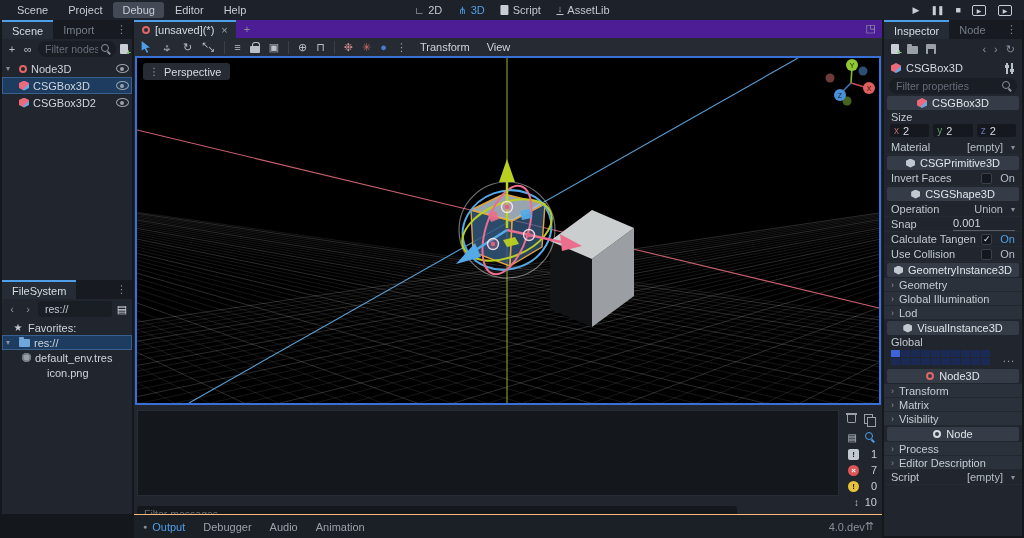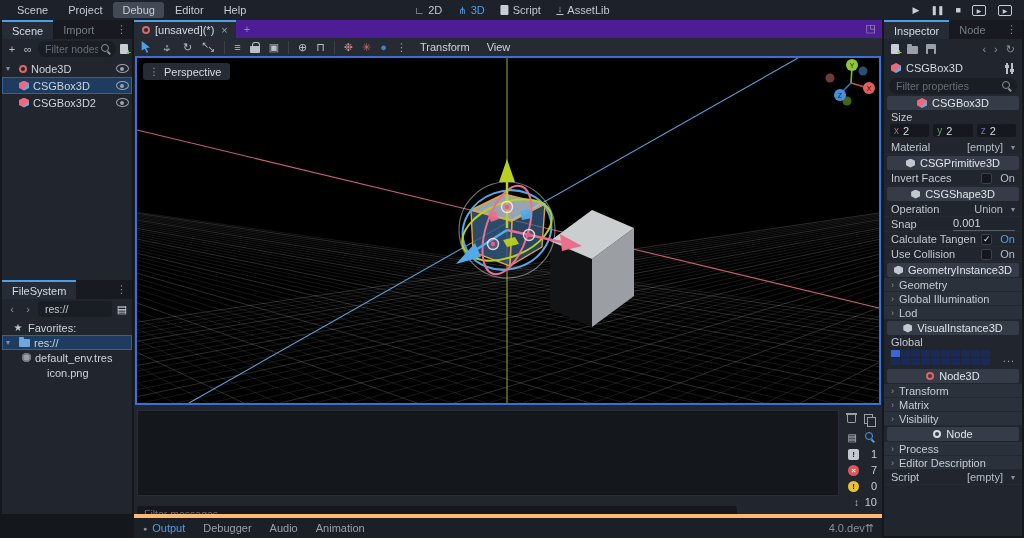--- a/index.html
+++ b/index.html
@@ -113,21 +113,21 @@
   .ct-row { display:flex; align-items:center; justify-content:flex-end; gap:5px; height:16px; padding-right:3px; }
   .ct-num { min-width:13px; text-align:right; color:#c8ced6; }
   .ct-ic { width:11px; height:11px; border-radius:50%; display:flex; align-items:center; justify-content:center; font-size:8px; font-weight:bold; flex:none; }
   .ct-msg { background:#c3c9d1; color:#1b2026; border-radius:2px; }
   .ct-err { background:var(--c-error,#e05555); color:#fff; }
   .ct-warn { background:var(--c-warning,#e8c33a); color:#222; }
   .ct-lines { color:#b9c0c8; font-size:10px; }
   .collapse-ic { color:#b9c0c8; font-size:10px; }
 
   
-  .bottom-bar { left:134px; top:514px; width:748px; height:24px; background:#1b2026; border-top:4px solid #fdba74; display:flex; align-items:center; }
+  .bottom-bar { left:134px; top:514px; width:748px; height:24px; background:#1b2026; border-top:1px solid #fdba74; display:flex; align-items:center; }
   .btab { display:flex; align-items:center; gap:5px; padding:0 9px; color:#9aa0a8; height:100%; }
   .btab.active { color:var(--c-accent,#4f9ee8); }
   .btab .bdot { font-size:7px; color:#8a8f98; }
   .bb-right { margin-left:auto; display:flex; align-items:center; gap:0; padding-right:8px; color:#8a9099; }
 
   
   .right-dock { left:884px; top:20px; width:138px; height:516px; }
   .insp-toolbar { display:flex; align-items:center; gap:8px; height:20px; padding:0 7px; }
   .insp-toolbar .gap { flex:1; }
   .hnav { color:#8d939c; font-size:11px; }

